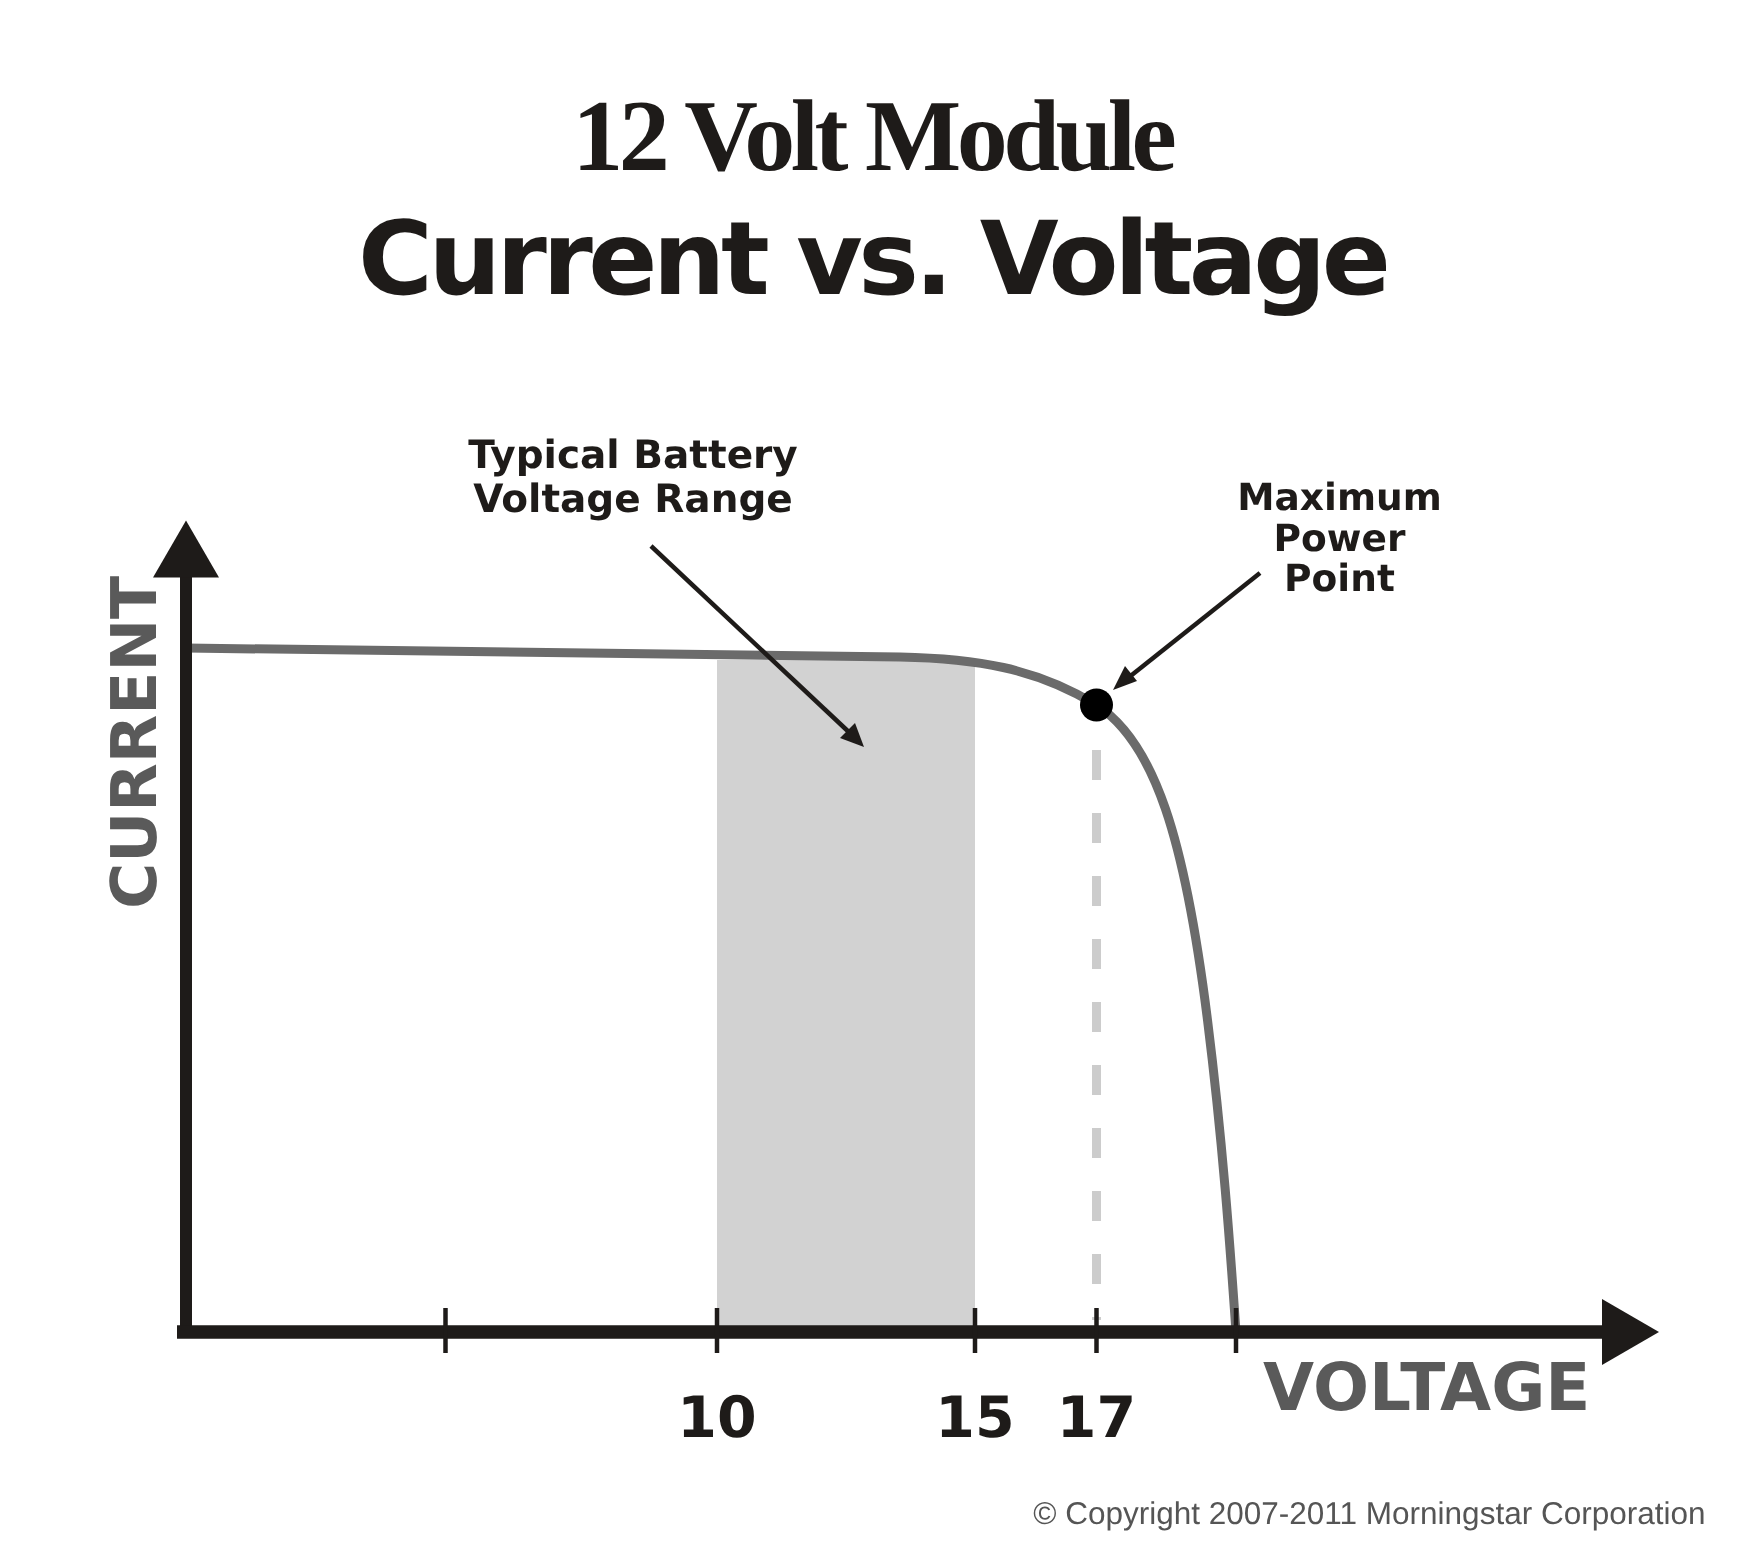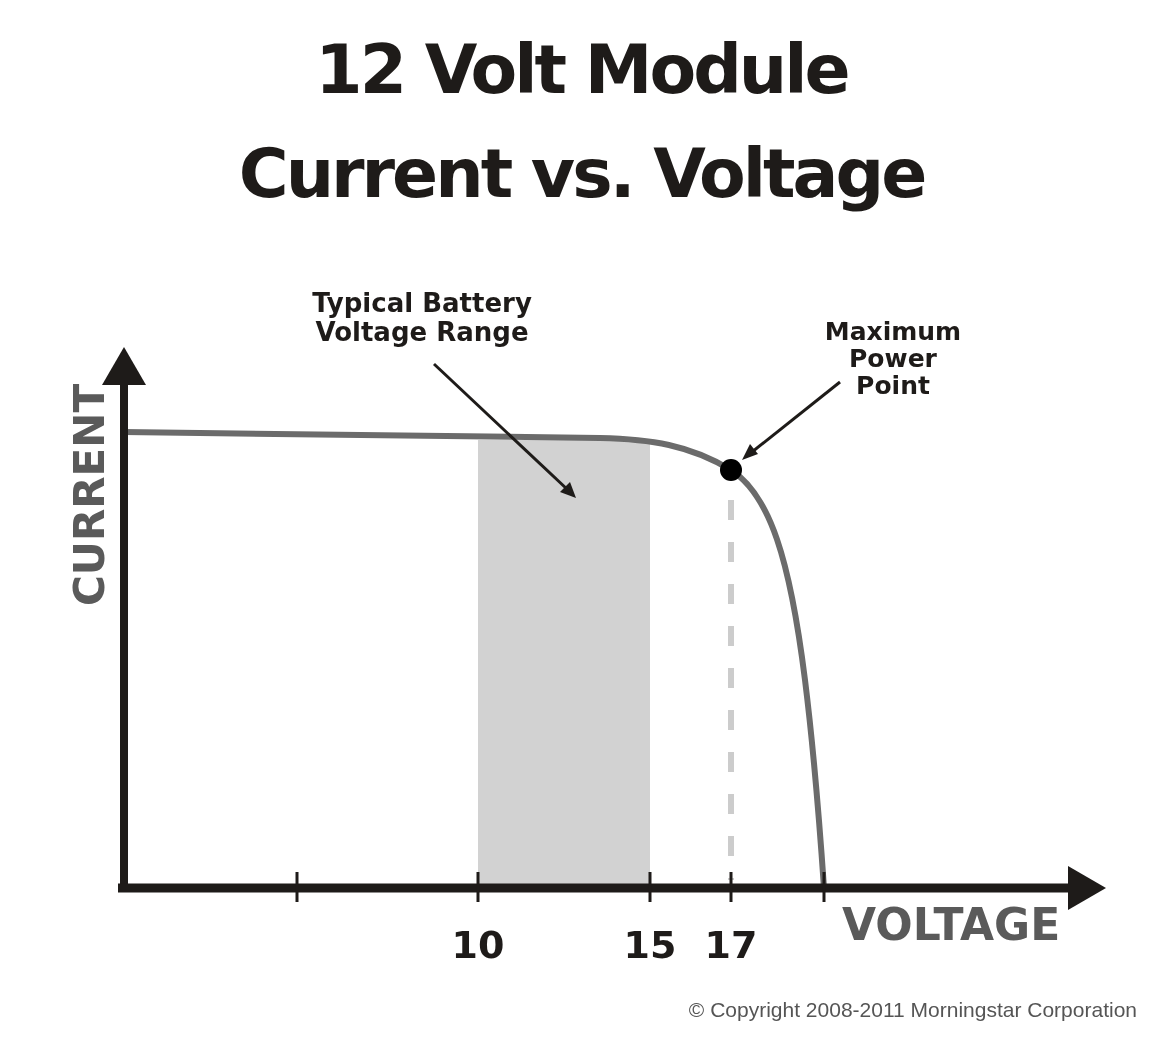--- a/index.html
+++ b/index.html
@@ -1,18 +1,18 @@
 <!DOCTYPE html>
 <html><head>
 <meta charset="utf-8">
 <style>
   html, body { margin: 0; padding: 0; background: #ffffff; }
   body { width: 1163px; height: 1038px; position: relative; overflow: hidden; font-family: "DejaVu Sans", sans-serif; }
   .title { position: absolute; left: 0; width: 1163px; text-align: center; font-family: "DejaVu Sans", sans-serif; font-weight: bold; color: #1e1b19; font-size: 68px; letter-spacing: -3px; line-height: 1; }
-  #t1 { top: 36px; }
+  #t1 { top: 56px; font-family: Liberation Serif, serif; }
   #t2 { top: 140px; }
   svg { position: absolute; left: 0; top: 0; }
   .ann { font-family: "DejaVu Sans", sans-serif; font-weight: bold; fill: #1e1b19; }
   .axlab { font-family: "DejaVu Sans", sans-serif; font-weight: bold; fill: #5a5a5a; }
   .tick { font-family: "DejaVu Sans", sans-serif; font-weight: bold; fill: #1e1b19; }
   .copy { position: absolute; right: 26px; top: 998px; font-family: "Liberation Sans", sans-serif; font-size: 21px; color: #555555; }
 </style>
 </head>
 <body>
 
@@ -54,13 +54,13 @@
   <line x1="434" y1="364" x2="568" y2="490" stroke="#1e1b19" stroke-width="3"></line>
   <polygon points="576,498 560,492 570,482" fill="#1e1b19"></polygon>
 
   <text class="ann" x="893" y="340" font-size="25" text-anchor="middle">Maximum</text>
   <text class="ann" x="893" y="367" font-size="25" text-anchor="middle">Power</text>
   <text class="ann" x="893" y="394" font-size="25" text-anchor="middle">Point</text>
   <line x1="840" y1="382" x2="752" y2="452" stroke="#1e1b19" stroke-width="3"></line>
   <polygon points="742,460 750,444 758,454" fill="#1e1b19"></polygon>
 </svg>
 
-<div class="copy">© Copyright 2008-2011 Morningstar Corporation</div>
+<div class="copy">© Copyright 2007-2011 Morningstar Corporation</div>
 
 </body></html>

